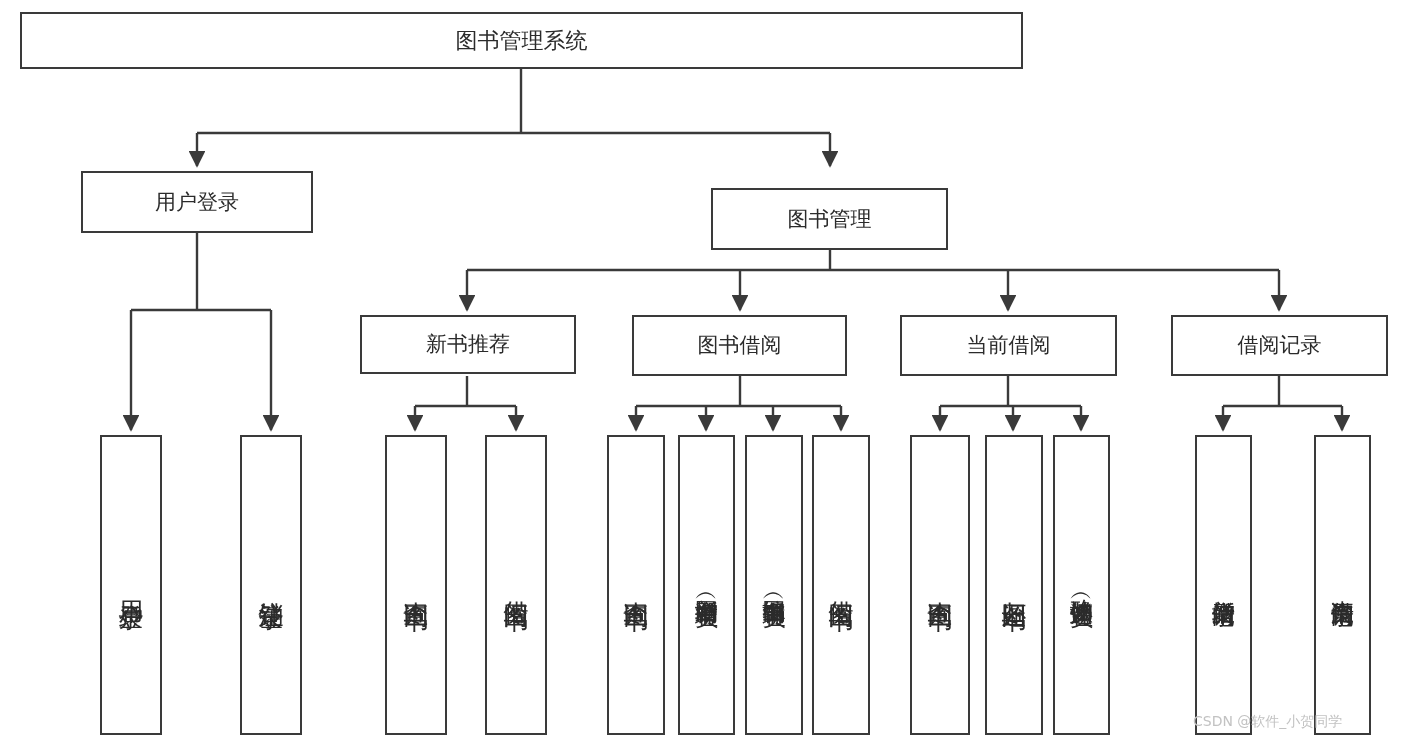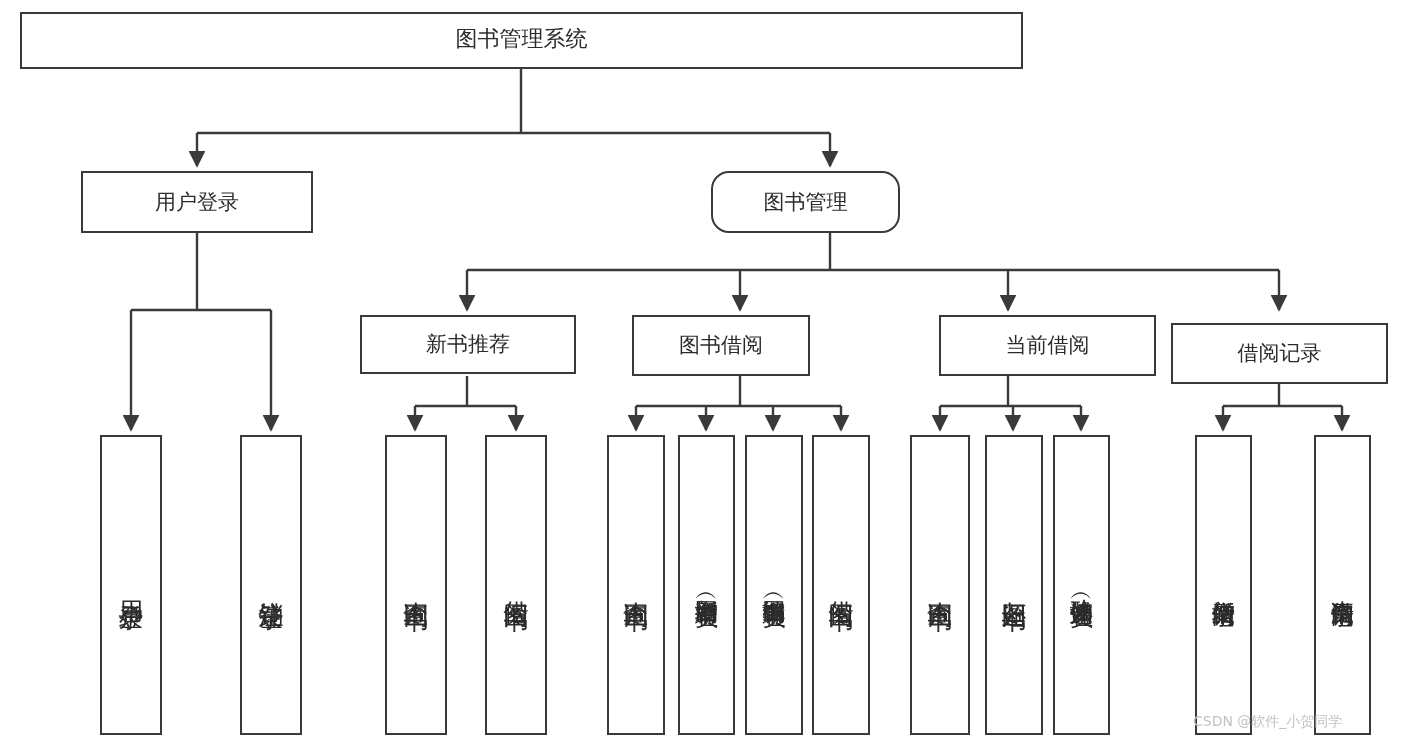--- a/index.html
+++ b/index.html
@@ -122,41 +122,41 @@
       <path d="M 1081 406 L 1081 430" marker-end="url(#arrow)"></path>
 
       <path d="M 1279 376 L 1279 406"></path>
       <path d="M 1223 406 L 1342 406"></path>
       <path d="M 1223 406 L 1223 430" marker-end="url(#arrow)"></path>
       <path d="M 1342 406 L 1342 430" marker-end="url(#arrow)"></path>
 
     </g>
   </svg>
 
-  <div class="node horiz root" style="left:20px; top:12px; width:1003px; height:57px;font-family:Liberation Mono, monospace;">
+  <div class="node horiz root" style="left:20px; top:12px; width:1003px; height:57px;">
     <span class="lbl">图书管理系统</span>
   </div>
 
   <div class="node horiz" style="left:81px; top:171px; width:232px; height:62px;">
     <span class="lbl">用户登录</span>
   </div>
-  <div class="node horiz" style="left:711px; top:171px; width:189px; height:62px;border-radius:18px;">
+  <div class="node horiz" style="left:711px; top:188px; width:237px; height:62px;">
     <span class="lbl">图书管理</span>
   </div>
 
   <div class="node horiz" style="left:360px; top:315px; width:216px; height:59px;">
     <span class="lbl">新书推荐</span>
   </div>
-  <div class="node horiz" style="left:632px; top:315px; width:178px; height:61px;">
+  <div class="node horiz" style="left:632px; top:315px; width:215px; height:61px;">
     <span class="lbl">图书借阅</span>
   </div>
-  <div class="node horiz" style="left:900px; top:315px; width:217px; height:61px;margin-left:39px;">
+  <div class="node horiz" style="left:900px; top:315px; width:217px; height:61px;">
     <span class="lbl">当前借阅</span>
   </div>
-  <div class="node horiz" style="left:1171px; top:323px; width:217px; height:61px;">
+  <div class="node horiz" style="left:1171px; top:315px; width:217px; height:61px;">
     <span class="lbl">借阅记录</span>
   </div>
 
   <div class="node vert" style="left:100px; top:435px; width:62px; height:300px;">
     <span class="lbl">用户登录</span>
   </div>
   <div class="node vert" style="left:240px; top:435px; width:62px; height:300px;">
     <span class="lbl">注销登录</span>
   </div>
 

